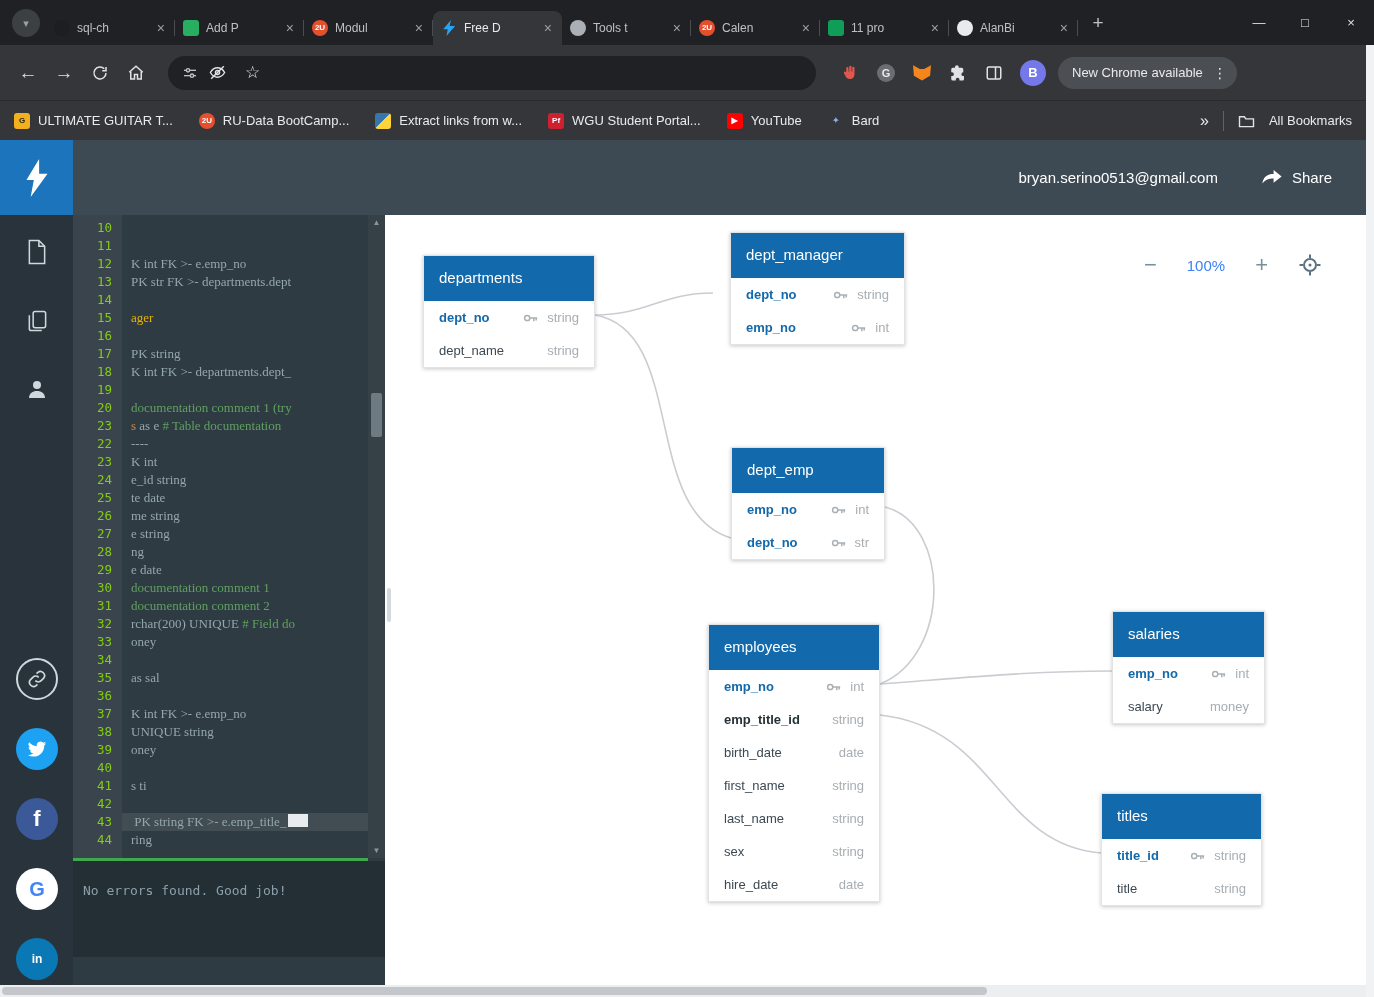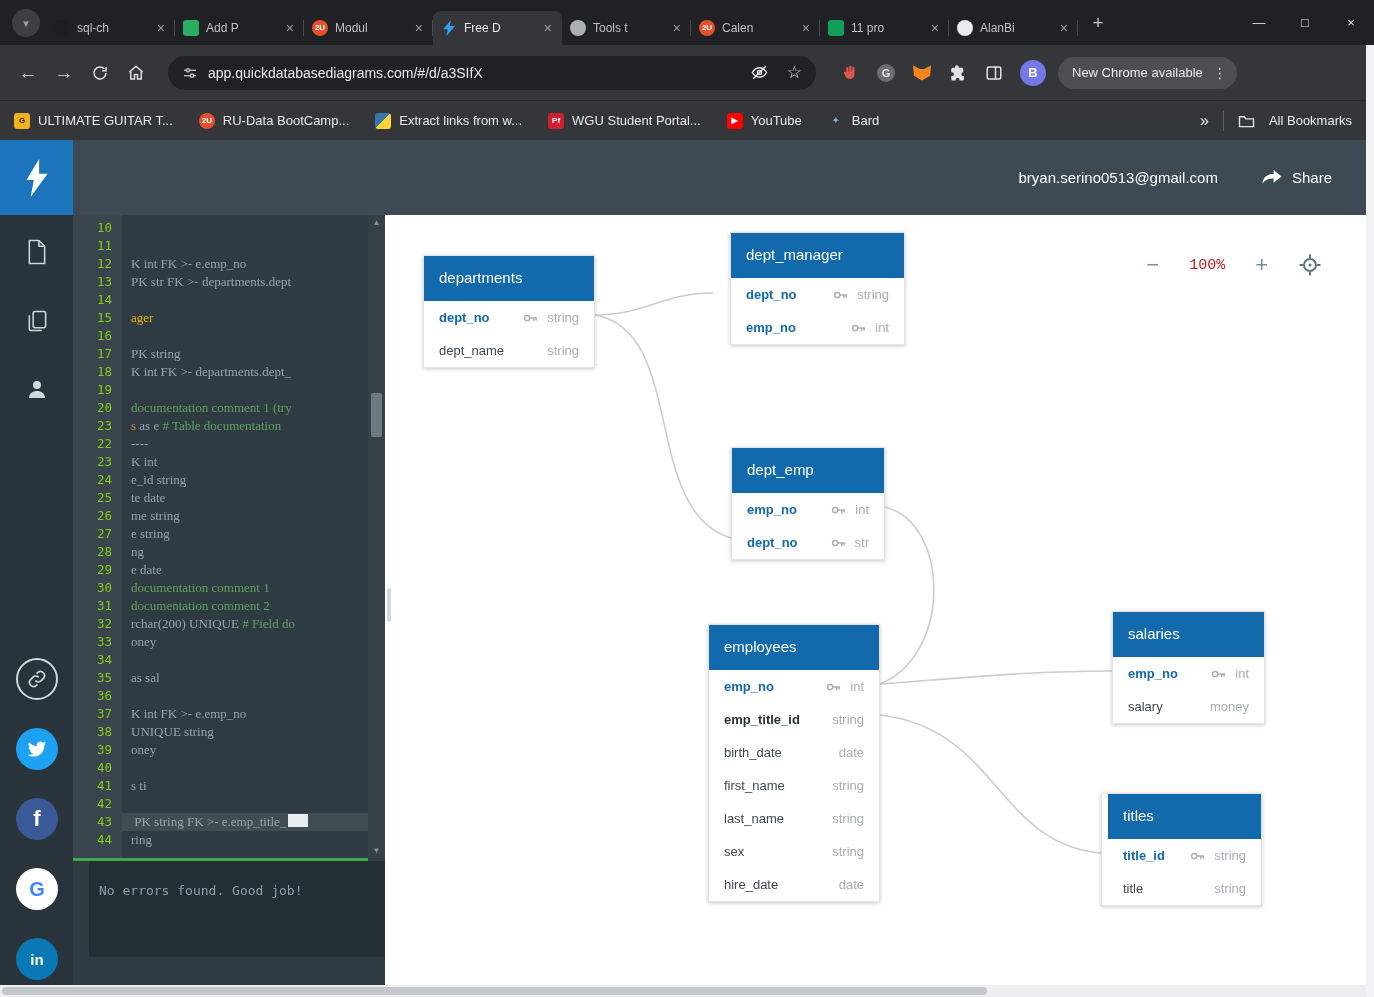--- a/index.html
+++ b/index.html
@@ -76,66 +76,66 @@
   .app-body{position:absolute;left:0;top:215px;width:1366px;height:782px;background:#fff;}
   .side{position:absolute;left:0;top:0;width:73px;height:782px;background:#28333b;}
   .si{position:absolute;left:50%;transform:translateX(-50%);display:flex;}
   .si-doc{top:24px;} .si-copy{top:94px;} .si-person{top:162px;}
   .sc{position:absolute;left:16px;width:42px;height:42px;border-radius:50%;display:flex;
       align-items:center;justify-content:center;color:#fff;}
   .sc-link{top:443px;border:2px solid #cfd8dc;}
   .sc-tw{top:513px;background:#1da1f2;}
   .sc-fb{top:583px;background:#3b5998;font-size:22px;font-weight:bold;}
   .sc-g{top:653px;background:#fff;color:#4285f4;font-size:20px;font-weight:bold;}
-  .sc-li{top:723px;background:#0a78b5;font-size:15px;font-weight:bold;}
+  .sc-li{top:723px;background:#0a78b5;font-size:12px;font-weight:bold;}
 
   
   .editor{position:absolute;left:73px;top:0;width:312px;height:782px;background:#2f3b43;}
   .gutter{position:absolute;left:0;top:0;width:49px;height:643px;background:#39444c;padding-top:4px;}
   .ln-num{height:18px;line-height:18px;text-align:right;padding-right:10px;
           font-family:"DejaVu Sans Mono",monospace;font-size:12.5px;color:#84cc16;}
   .code{position:absolute;left:49px;top:0;width:246px;height:643px;padding-top:4px;overflow:hidden;}
   .ln{height:18px;line-height:18px;white-space:pre;font-family:Liberation Serif, serif;
       font-size:13px;padding-left:9px;}
   .ln-active{background:rgba(255,255,255,.09);}
   .tok-code{color:#94a6ae;} .tok-comment{color:#5fa05f;} .tok-teal{color:#eab308;} .tok-orange{color:#cc8c4a;}
   .cursor-box{display:inline-block;width:20px;height:13px;background:#e8ecef;vertical-align:-1px;margin-left:2px;}
   .ed-scroll{position:absolute;right:0;top:0;width:17px;height:643px;background:#354047;}
   .arr{position:absolute;left:0;width:17px;text-align:center;font-size:8px;color:#8b969c;}
   .arr.up{top:3px;} .arr.down{bottom:3px;}
   .thumb{position:absolute;left:3px;top:178px;width:11px;height:44px;background:#6e7a82;border-radius:2px;}
   .green-line{position:absolute;left:0;top:643px;width:295px;height:3px;background:#3fa94e;}
-  .status{position:absolute;left:16px;top:646px;width:312px;height:96px;background:#232e35;}
+  .status{position:absolute;left:0;top:646px;width:312px;height:96px;background:#232e35;}
   .status-text{padding:22px 0 0 10px;font-family:"DejaVu Sans Mono",monospace;font-size:13px;color:#8da0a9;}
 
   
   .canvas{position:absolute;left:385px;top:0;width:981px;height:782px;background:#fff;overflow:hidden;}
   .relations{position:absolute;left:0;top:0;}
   .relations path{stroke:#c9cdd2;stroke-width:1.6;fill:none;}
   .splitter{position:absolute;left:2px;top:373px;width:4px;height:34px;background:#d3d9dd;border-radius:2px;}
   .zoom-bar{position:absolute;top:38px;right:44px;display:flex;align-items:center;gap:30px;}
   .zoom-btn{font-size:22px;color:#78909c;line-height:1;}
-  .zoom-label{font-size:15px;color:#b91c1c;font-family:Liberation Mono, monospace;}
+  .zoom-label{font-size:15px;color:#3b82f6;}
   .zoom-target{display:flex;}
 
   .tbl{position:absolute;background:#fff;border:1px solid #e3e3e3;box-shadow:0 1px 4px rgba(0,0,0,.22);}
   .tbl-h{background:#1269ab;color:#fff;height:45px;padding:13px 15px;font-size:15px;}
   .tbl-r{height:33px;display:flex;align-items:center;justify-content:space-between;padding:0 15px;font-size:13px;text-align:center;}
   .f-name{color:#3c4852;}
   .f-key{color:#1269ab;font-weight:bold;}
   .f-bold{color:#263238;font-weight:bold;}
   .f-right{display:flex;align-items:center;gap:9px;}
   .f-type{color:#a7adb2;}
   .key-wrap{display:flex;}
   .tbl-departments{left:38px;top:40px;width:172px;}
   .tbl-dept_manager{left:328px;top:17px;width:175px;margin-left:17px;}
   .tbl-dept_emp{left:346px;top:232px;width:154px;}
   .tbl-employees{left:323px;top:409px;width:172px;}
   .tbl-salaries{left:727px;top:396px;width:153px;}
-  .tbl-titles{left:716px;top:578px;width:161px;padding-left:6px;}
+  .tbl-titles{left:716px;top:578px;width:161px;}
 
   
   .sliver{position:absolute;left:1366px;top:45px;width:8px;height:952px;background:#f1f2f3;}
   .hscroll{position:absolute;left:0;top:985px;width:1366px;height:12px;background:#eceef0;}
   .hthumb{position:absolute;left:2px;top:2px;width:985px;height:8px;background:#c3c7cb;border-radius:4px;}
 </style>
 </head>
 <body>
 
 <div class="screen">
@@ -211,21 +211,20 @@
     </span>
     <div class="omnibox">
       <span class="om-icon">
         <svg width="16" height="16" viewBox="0 0 24 24" stroke="#bdc1c6" stroke-width="2" fill="#35363a">
             <line x1="3" y1="8" x2="21" y2="8"></line>
             <circle cx="9" cy="8" r="2.5"></circle>
             <line x1="3" y1="16" x2="21" y2="16"></line>
             <circle cx="15" cy="16" r="2.5"></circle>
           </svg>
       </span>
-      <span class="om-url">app.quickdatabasediagrams.com/#/d/a3SIfX</span>
       <span class="om-icon">
         <svg width="19" height="19" viewBox="0 0 24 24" fill="none" stroke="#dfe3e8" stroke-width="1.8">
             <path d="M3 12s3.5-6 9-6 9 6 9 6-3.5 6-9 6-9-6-9-6z"></path>
             <circle cx="12" cy="12" r="2.6"></circle>
             <line x1="4" y1="20" x2="20" y2="4"></line>
           </svg>
       </span>
       <span class="om-star">☆</span>
     </div>
     <span class="ext-btn ext-first">

